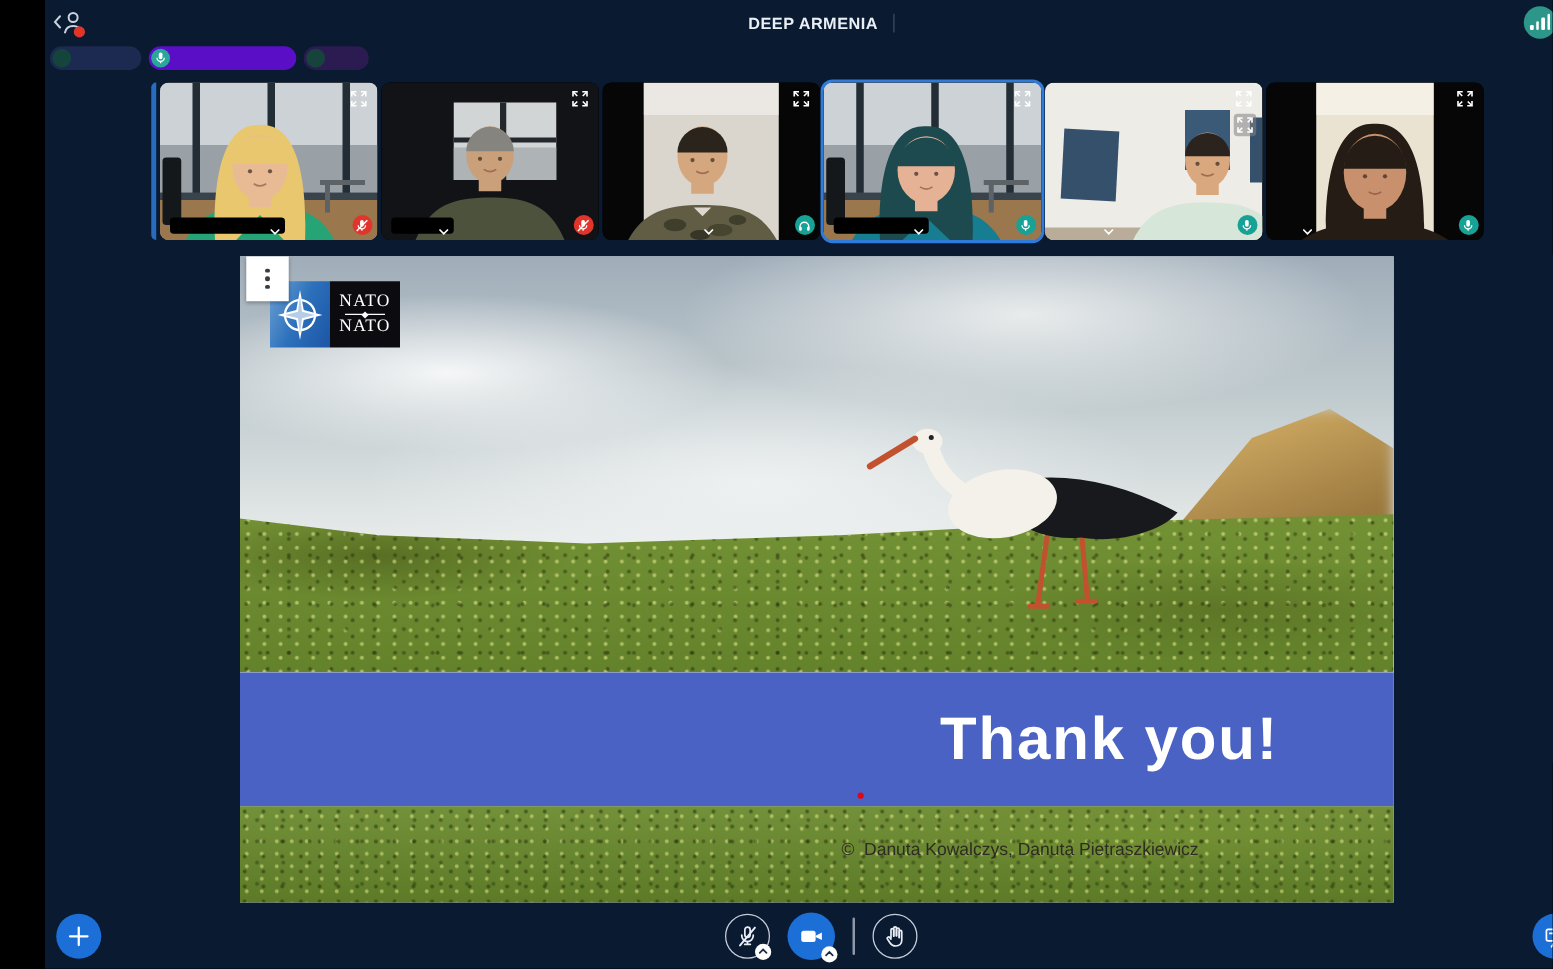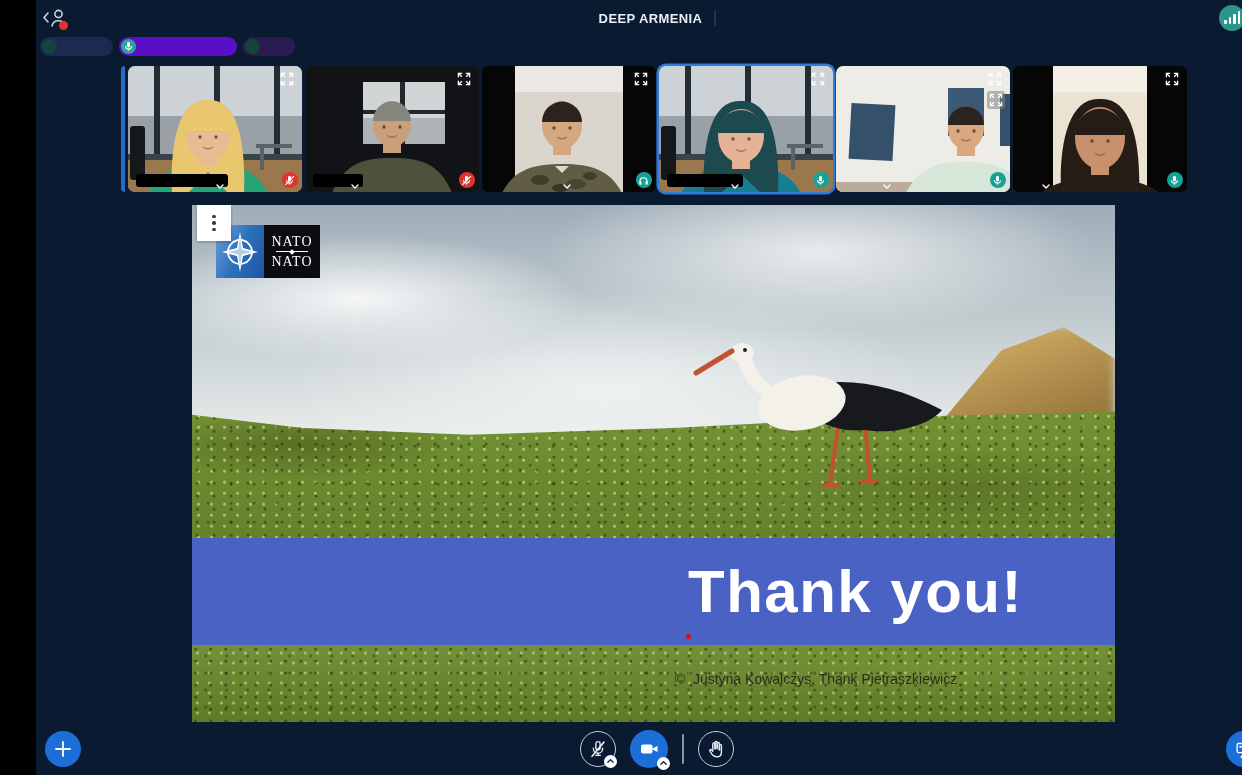--- a/index.html
+++ b/index.html
@@ -65,21 +65,21 @@
         radial-gradient(circle 2px at 30% 40%, rgba(35,45,8,.5) 0 1px, transparent 2px),
         radial-gradient(circle 2px at 70% 70%, rgba(35,45,8,.45) 0 1px, transparent 2px),
         radial-gradient(circle 1.5px at 50% 20%, rgba(235,240,150,.55) 0 1px, transparent 2px),
         radial-gradient(ellipse 220px 50px at 12% 72%, rgba(55,65,15,.4), transparent 70%),
         radial-gradient(ellipse 260px 60px at 85% 85%, rgba(70,85,25,.35), transparent 70%),
         linear-gradient(180deg,#97ab4e 0%,#7f9c3b 35%,#63822b 100%);
        background-size:17px 13px,23px 19px,13px 11px,auto,auto,auto;}
   .stork{position:absolute;left:498px;top:110px;width:260px;height:185px;}
   .band{position:absolute;left:0;top:333px;width:100%;height:107px;background:var(--band-blue,#4a62c4);
        display:flex;align-items:center;justify-content:flex-end;padding-right:92px;box-sizing:border-box;}
-  .thanks{font-size:60px;font-weight:700;color:#fff;letter-spacing:1.5px;white-space:nowrap;}
+  .thanks{font-size:48px;font-weight:700;color:#fff;letter-spacing:1.5px;white-space:nowrap;}
   .laser{position:absolute;left:494px;top:429px;width:5px;height:5px;border-radius:50%;}
   .grassbottom{position:absolute;left:0;top:440px;width:100%;height:77px;
        background:
         radial-gradient(circle 2px at 25% 35%, rgba(30,40,6,.5) 0 1px, transparent 2px),
         radial-gradient(circle 2px at 65% 65%, rgba(30,40,6,.4) 0 1px, transparent 2px),
         radial-gradient(circle 1.5px at 45% 80%, rgba(230,238,140,.5) 0 1px, transparent 2px),
         radial-gradient(ellipse 300px 40px at 80% 30%, rgba(120,150,50,.5), transparent 75%),
         linear-gradient(180deg,#73903ا 0%,#5d7a27 100%);
        background:
         radial-gradient(circle 2px at 25% 35%, rgba(30,40,6,.5) 0 1px, transparent 2px),
@@ -411,21 +411,21 @@
       <ellipse cx="52" cy="38" rx="12" ry="10" fill="#f3f1ea"></ellipse>
       <path d="M42 36 L6 58" stroke="#c2512f" stroke-width="5" stroke-linecap="round"></path>
       <circle cx="55" cy="35" r="2" fill="#222"></circle>
     </svg>
 
     <div class="band">
       <span class="thanks">Thank you!</span>
     </div>
     <div class="laser" id="laserDot" style="background: rgb(224, 6, 19);"></div>
     <div class="grassbottom">
-      <span class="credit">©  Justyna Kowalczys, Thank Pietraszkiewicz</span>
+      <span class="credit">©  Danuta Kowalczys, Danuta Pietraszkiewicz</span>
     </div>
 
     <button class="slidemenu">
       <span class="vdots">
           <i></i>
           <i></i>
           <i></i>
         </span>
     </button>
     <div class="nato">

